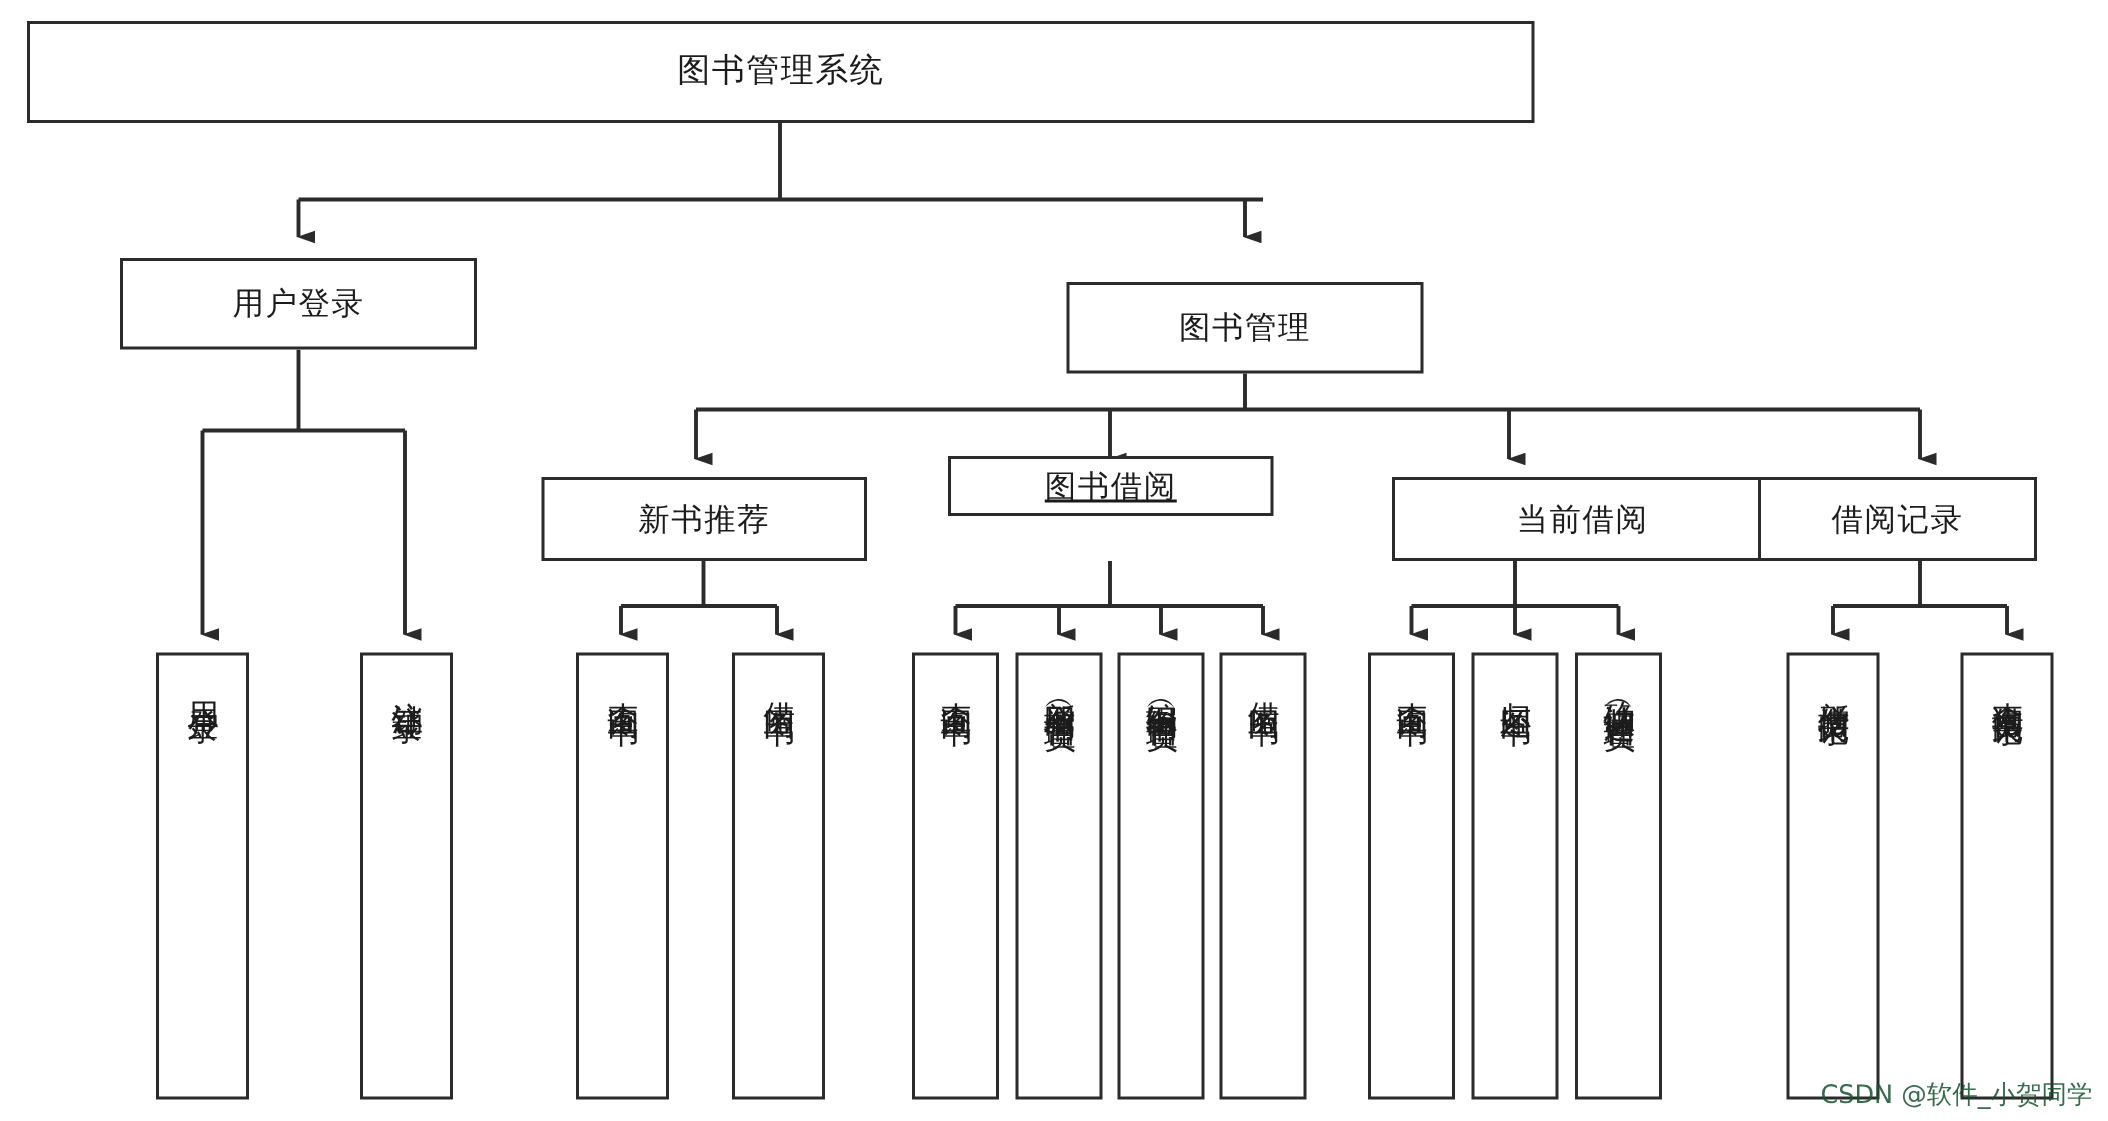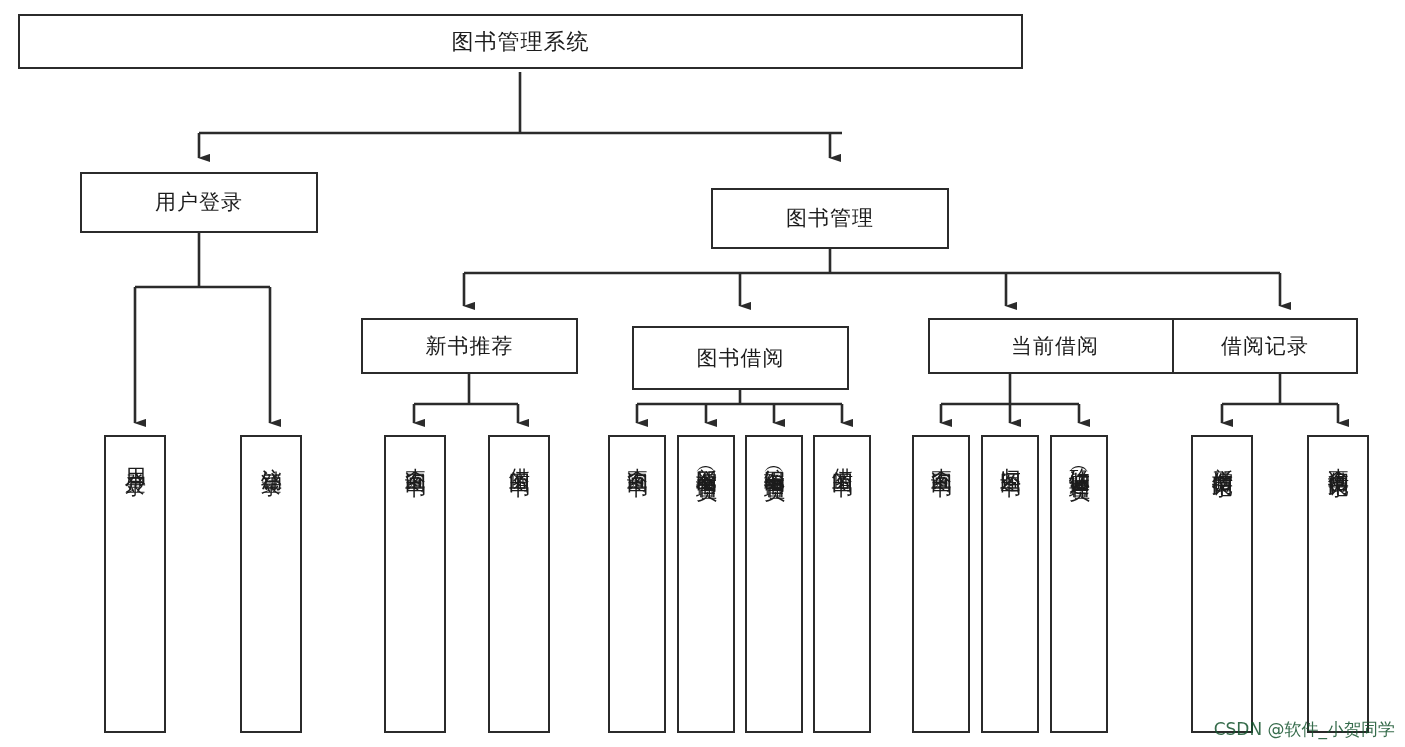--- a/index.html
+++ b/index.html
@@ -97,35 +97,35 @@
       <path d="M1010,404 L1010,423" marker-end="url(#arw)"></path>
       <path d="M1079,404 L1079,423" marker-end="url(#arw)"></path>
 
       <path d="M1280,374 L1280,404"></path>
       <path d="M1222,404 L1338,404"></path>
       <path d="M1222,404 L1222,423" marker-end="url(#arw)"></path>
       <path d="M1338,404 L1338,423" marker-end="url(#arw)"></path>
     </g>
   </svg>
 
-  <div class="node root" style="left:18px;top:14px;width:1005px;height:55px;">
+  <div class="node root" style="left:18px;top:14px;width:1005px;height:68px;">
     <span class="lbl">图书管理系统</span>
   </div>
 
   <div class="node" style="left:80px;top:172px;width:238px;height:61px;">
     <span class="lbl">用户登录</span>
   </div>
   <div class="node" style="left:711px;top:188px;width:238px;height:61px;">
     <span class="lbl">图书管理</span>
   </div>
 
   <div class="node" style="left:361px;top:318px;width:217px;height:56px;">
     <span class="lbl">新书推荐</span>
   </div>
-  <div class="node" style="left:632px;top:326px;width:217px;height:64px;">
+  <div class="node" style="left:632px;top:304px;width:217px;height:40px;text-decoration:underline;">
     <span class="lbl">图书借阅</span>
   </div>
   <div class="node" style="left:928px;top:318px;width:254px;height:56px;">
     <span class="lbl">当前借阅</span>
   </div>
   <div class="node" style="left:1172px;top:318px;width:186px;height:56px;">
     <span class="lbl">借阅记录</span>
   </div>
 
   <div class="node leaf" style="left:104px;top:435px;width:62px;height:298px;">

